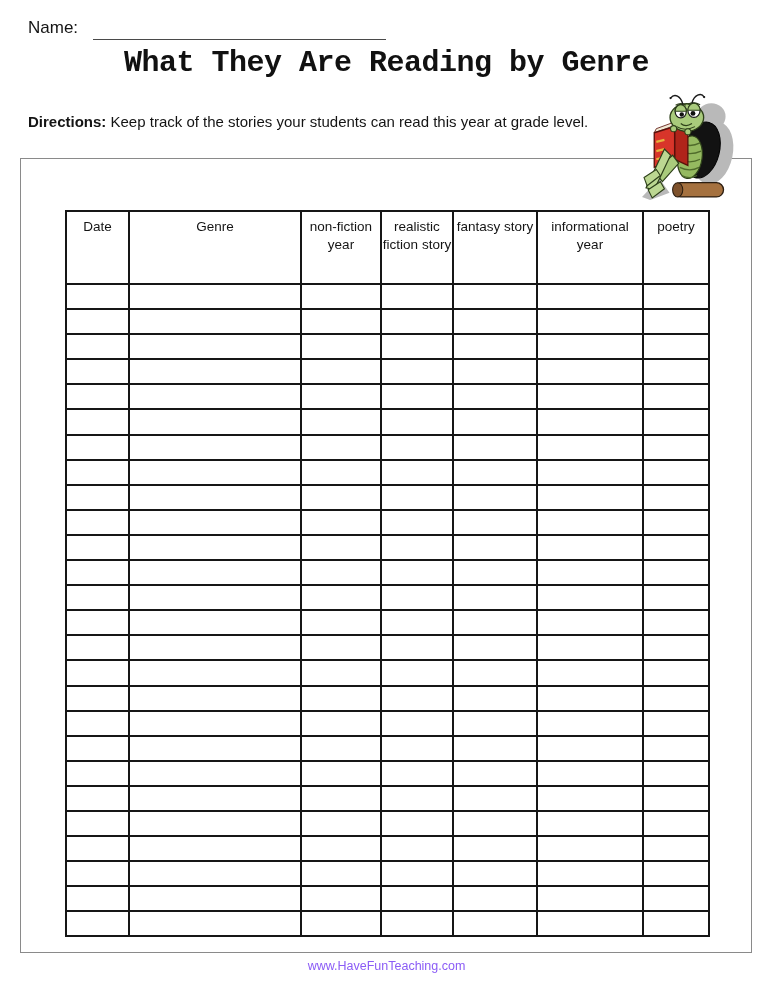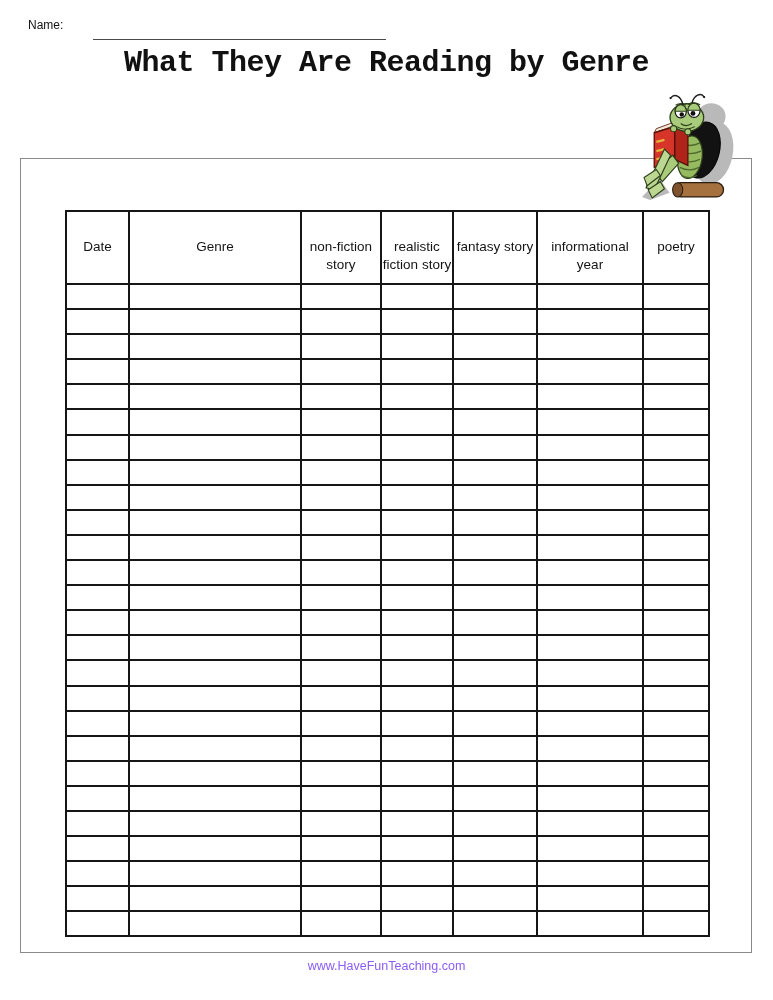--- a/index.html
+++ b/index.html
@@ -8,21 +8,21 @@
     position: relative;
     width: 773px;
     height: 1000px;
     font-family: "Liberation Sans", sans-serif;
     color: #141414;
     overflow: hidden;
   }
   .name-row-label {
     position: absolute;
     left: 28px; top: 18px;
-    font-size: 12px;
+    font-size: 17px;
   }
   .name-line {
     position: absolute;
     left: 93px; top: 22px;
     width: 293px; height: 18px;
     border-bottom: 1.6px solid #4a4a4a;
   }
   .page-title {
     position: absolute;
     left: 0; top: 46px;
@@ -63,21 +63,21 @@
     table-layout: fixed;
     z-index: 2;
   }
   table.reading-log th, table.reading-log td {
     border: 2px solid #161616;
     padding: 0;
   }
   table.reading-log th {
     height: 73px;
     vertical-align: top;
-    padding-top: 26px;
+    padding-top: 6px;
     font-weight: normal;
     font-size: 13.5px;
     line-height: 18px;
     text-align: center;
   }
   table.reading-log td { height: 25.1px; }
   .footer-url {
     position: absolute;
     left: 0; top: 959px;
     width: 773px;
@@ -88,20 +88,21 @@
 </style>
 </head>
 <body>
 
 <span class="name-row-label">Name:</span>
 <div class="name-line"></div>
 
 <div class="page-title">What They Are Reading by Genre</div>
 
 <div class="directions">
+    <div><b>Directions:</b><span> Keep track of the stories your students can read this year at grade level.</span></div>
   </div>
 
 <div class="worksheet-box"></div>
 
 <svg class="grasshopper" viewBox="0 0 104 106" aria-hidden="true">
   <g>
     <ellipse cx="68" cy="24" rx="14" ry="13" fill="#b9b9b9"></ellipse>
     <ellipse cx="70" cy="60" rx="19" ry="31" fill="#b9b9b9" transform="rotate(12 70 60)"></ellipse>
     <polygon points="0,103 17,85 27,99 8,106" fill="#b9b9b9"></polygon>
   </g>
@@ -157,21 +158,21 @@
       <col style="width: 80px;">
       <col style="width: 72px;">
       <col style="width: 84px;">
       <col style="width: 106px;">
       <col style="width: 66px;">
     </colgroup>
   <thead>
     <tr>
       <th>Date</th>
       <th>Genre</th>
-      <th>non-fiction story</th>
+      <th>non-fiction year</th>
       <th>realistic fiction story</th>
       <th>fantasy story</th>
       <th>informational year</th>
       <th>poetry</th>
     </tr>
   </thead>
   <tbody>
       <tr>
         <td></td>
         <td></td>

